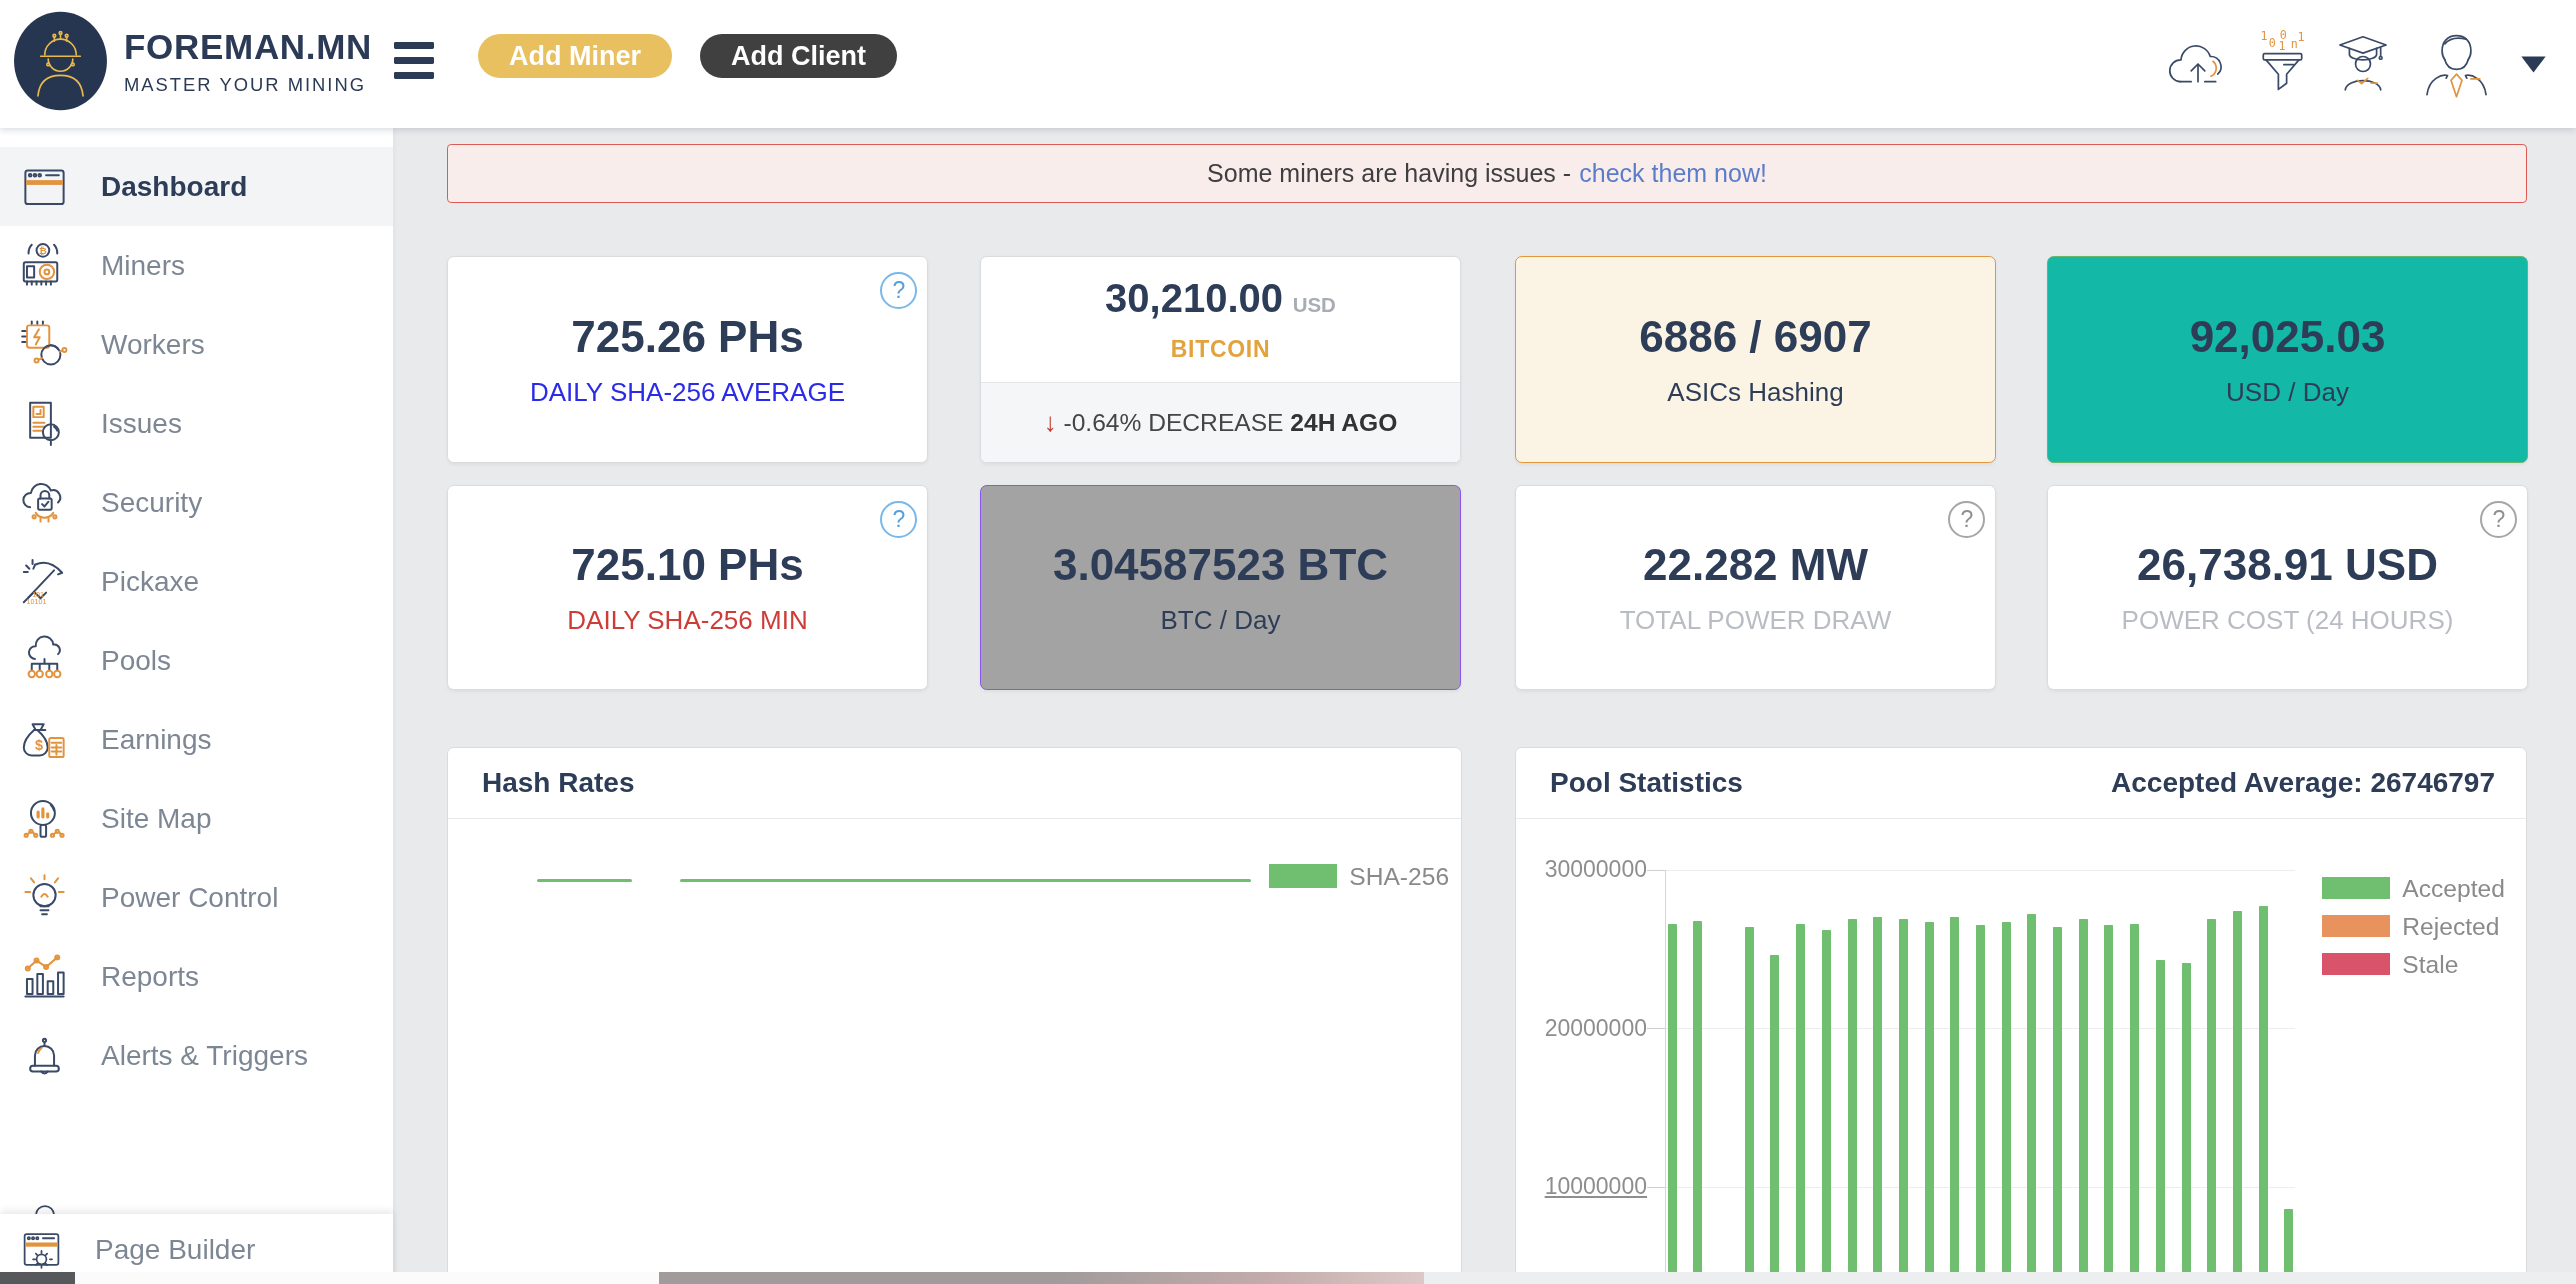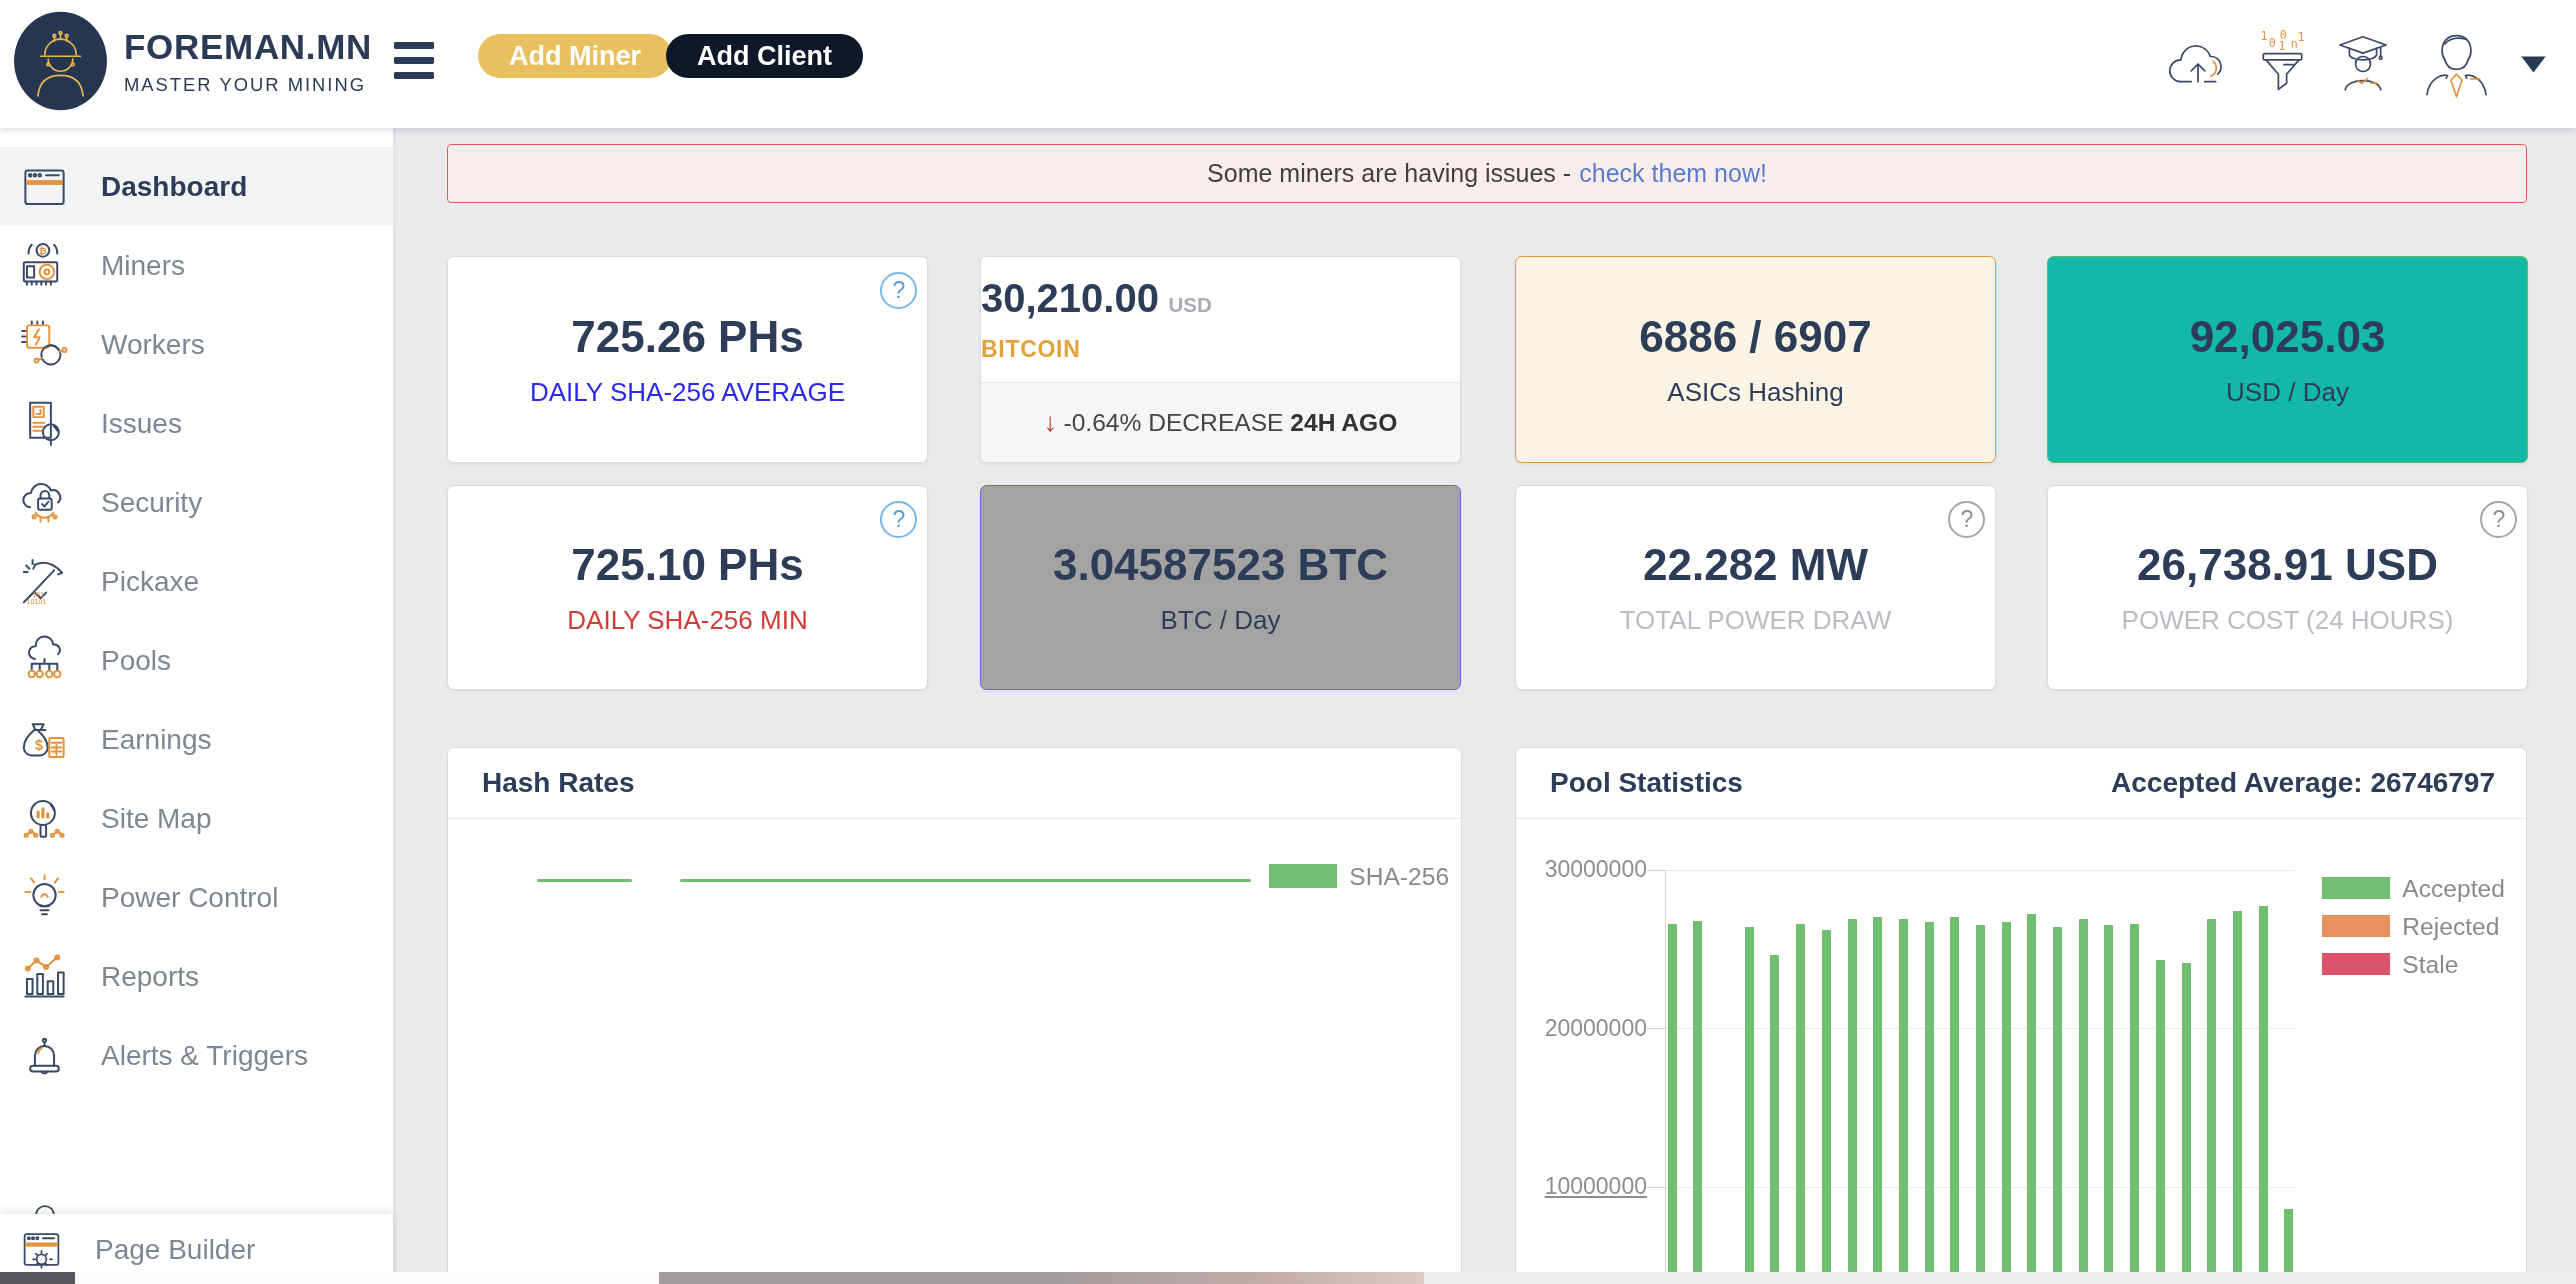--- a/index.html
+++ b/index.html
@@ -18,21 +18,21 @@
             box-shadow:0 2px 6.8px rgba(40,50,70,.18); }
   .logo { position:absolute; left:12.3px; top:11px; }
   .brand { position:absolute; left:124px; top:27px; }
   .brand-title { font-size:35px; font-weight:bold; color:#2b3a55; letter-spacing:0.7px; }
   .brand-tagline { font-size:18.4px; color:#2b3a55; letter-spacing:2px; margin-top:6.8px; }
   .hamburger { position:absolute; left:394px; top:42px; width:41px; cursor:pointer; background:none; border:none; }
   .hamburger span { display:block; width:40px; height:6.8px; background:#2b3a55; border-radius:1.4px; margin-bottom:8.2px; }
   .btn { position:absolute; top:34px; height:44px; border:none; border-radius:30px; color:#fff;
          font-family:inherit; font-size:27px; font-weight:bold; padding:0 31px; cursor:pointer; }
   .btn-add-miner { left:478px; background:#e9c05f; }
-  .btn-add-client { left:666px; background:#0f172a; }
+  .btn-add-client { left:700px; background:#404040; }
   .top-icons { position:absolute; right:29px; top:0; height:128px; display:flex; align-items:center; gap:23px; }
   .top-icon { cursor:pointer; }
 
   
   .sidebar { position:absolute; left:0; top:128px; width:394px; bottom:0; background:#fff; z-index:20;
              border-right:0.7px solid #e3e5e8; box-shadow:1.4px 0 4.1px rgba(0,0,0,.05); }
   .side-nav { position:absolute; top:19px; left:0; right:0; }
   .side-item { height:79px; display:flex; align-items:center; padding-left:19px; cursor:pointer; }
   .side-item.active { background:#f2f4f6; }
   .side-icon { width:51px; height:51px; flex:0 0 51px; }
@@ -60,21 +60,21 @@
   .cx1 { left:53px; } .cx2 { left:586px; } .cx3 { left:1121px; } .cx4 { left:1653px; }
   .card-center { position:absolute; inset:0; display:flex; flex-direction:column; align-items:center; justify-content:center; gap:15px; }
   .card-value { font-size:44px; font-weight:bold; color:#2e3d57; }
   .card-label { font-size:26px; color:#2e3d57; }
   .label-gray { color:#b9bdc3; }
   .q-badge { position:absolute; top:15px; right:9.6px; width:37px; height:37px; border-radius:50%;
              border:2px solid #79b8e8; color:#569fdd; font-size:23px; display:flex; align-items:center;
              justify-content:center; cursor:pointer; background:#fff; }
   .q-badge.gray { border-color:#a6a6a6; color:#8f8f8f; }
   .btc-top { position:absolute; left:0; top:0; right:0; height:125px; display:flex; flex-direction:column;
-             align-items:flex-start; justify-content:center; gap:15px; }
+             align-items:center; justify-content:center; gap:15px; }
   .btc-value-row { font-size:40px; font-weight:bold; color:#2e3d57; }
   .btc-unit { font-size:20.5px; font-weight:bold; color:#a9adb3; margin-left:9.6px; }
   .btc-label { font-size:23px; font-weight:bold; color:#e2a23c; letter-spacing:0.7px; }
   .btc-bottom { position:absolute; left:0; top:125px; right:0; bottom:0; background:#f4f6f8;
                 border-top:1.4px solid #e4e7ea; border-radius:0 0 5.5px 5.5px; display:flex; align-items:center;
                 justify-content:center; font-size:24.6px; color:#454545; }
   .btc-arrow { color:#c23b34; font-size:26px; margin-right:6.8px; }
   .btc-when { font-weight:bold; color:#333; margin-left:6.8px; }
 
   

